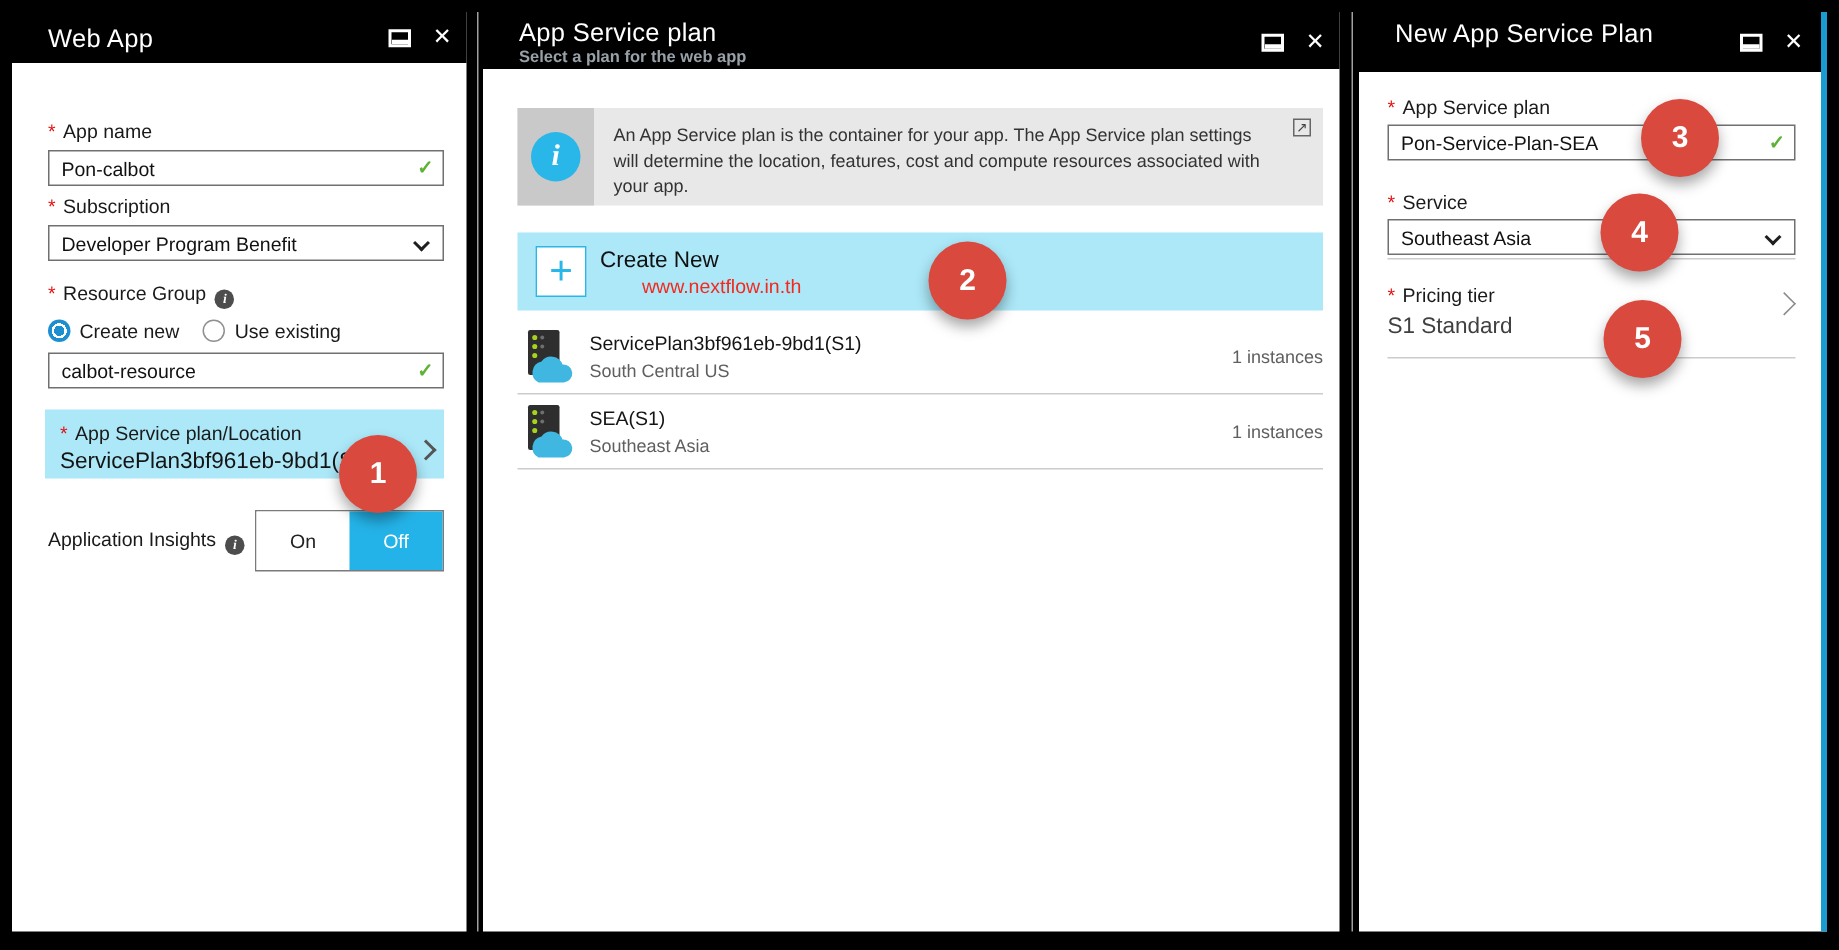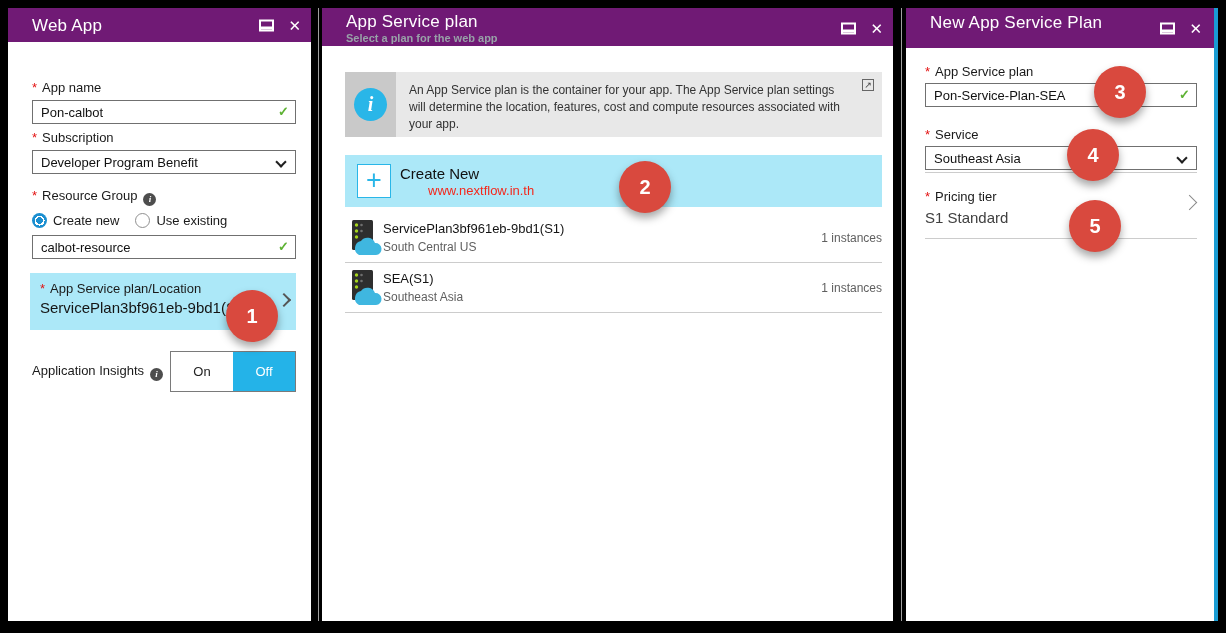--- a/index.html
+++ b/index.html
@@ -8,21 +8,21 @@
          -webkit-font-smoothing:antialiased; }
 
   .blade { position:absolute; top:8px; bottom:12px; background:#fff; }
   .blade1 { left:8px;   width:303px; }
   .blade2 { left:322px; width:571px; }
   .blade3 { left:906px; width:312px; border-right:4px solid #1a9cd3; }
   .blade-sep { position:absolute; top:8px; bottom:12px; width:1px; background:#a0a0a0; }
   .sep1 { left:318px; } .sep2 { left:901px; }
 
   
-  .hdr { background:#701a75; color:#fff; position:relative; }
+  .hdr { background:#000000; color:#fff; position:relative; }
   .blade1 .hdr { height:34px; display:flex; align-items:center; padding-left:24px; }
   .blade2 .hdr { height:38px; padding:4px 0 0 24px; }
   .blade3 .hdr { height:40px; padding:5px 0 0 24px; }
   .h-title { font-size:17px; font-weight:400; letter-spacing:.2px; line-height:19px; }
   .h-sub   { font-size:11px; font-weight:700; color:#98a1a8; line-height:13px; margin-top:1px; }
   .win { position:absolute; top:50%; transform:translateY(-50%); right:10px; display:flex; align-items:center; gap:14px; }
   .blade2 .win, .blade3 .win { top:20px; }
   .blade3 .win { right:12px; }
   .max-icon { width:15px; height:12px; border:2px solid #fff; box-shadow:inset 0 -3px 0 #fff; display:inline-block; cursor:pointer; }
   .close-icon { font-size:15px; line-height:15px; color:#fff; cursor:pointer; }
@@ -47,21 +47,21 @@
   
   .body1 { padding:0 15px 0 24px; }
   .mt-applbl { margin-top:38px; }
   .mt4 { margin-top:4px; } .mt6 { margin-top:6px; } .mt14 { margin-top:14px; }
   .suffix { text-align:right; font-size:13px; color:#333; margin-top:2px; line-height:15px; }
   .radio-row { display:flex; align-items:center; gap:16px; margin-top:5px; height:18px; }
   .radio-opt { display:flex; align-items:center; gap:6px; font-size:13px; color:#1a1a1a; cursor:pointer; }
   .radio { width:15px; height:15px; border-radius:50%; flex:0 0 15px; }
   .radio.sel { background:radial-gradient(circle, #1b8fd0 0 3.5px, #fff 3.5px 5px, #1b8fd0 5px); }
   .radio.unsel { border:1px solid #909090; background:#fff; }
-  .plan-sel { margin-top:14px; margin-left:-2px; background:#ace8f8; padding:8px 22px 14px 10px; position:relative; cursor:pointer; }
+  .plan-sel { margin-top:14px; margin-left:-2px; background:#ace8f8; padding:8px 22px 3px 10px; position:relative; cursor:pointer; }
   .plan-sel .val { font-size:15px; color:#141414; margin-top:2px; white-space:nowrap; overflow:hidden; }
   .plan-sel .chev-right { position:absolute; right:7px; top:22px; border-color:#555; }
   .insights { display:flex; align-items:center; margin-top:21px; }
   .toggle { display:flex; border:1px solid #7a7a7a; margin-left:auto; height:41px; }
   .tg { width:62px; display:flex; align-items:center; justify-content:center; font-size:13px; cursor:pointer; }
   .tg.on  { background:#fff; color:#222; }
   .tg.off { background:#24b3e8; color:#fff; }
 
   
   .info-box { margin:26px 11px 0 23px; display:flex; background:#e8e8e8; }
@@ -74,21 +74,21 @@
   .create-row { margin:18px 11px 0 23px; background:#ace8f8; height:52px; display:flex; align-items:center;
                 padding:0 10px 0 12px; cursor:pointer; }
   .plus-box { width:34px; height:34px; background:#fff; border:1px solid #29b6e8; color:#29b6e8;
               font-size:27px; line-height:30px; text-align:center; font-weight:400; flex:0 0 34px; }
   .create-texts { margin-left:9px; }
   .create-label { font-size:15px; color:#111; line-height:17px; }
   .watermark { font-size:13px; color:#f4281c; margin:1px 0 0 28px; line-height:15px; }
   .plan-row { margin:0 11px 0 23px; height:50px; display:flex; align-items:center; border-bottom:1px solid #ccc; cursor:pointer; }
   .plan-row.first { margin-top:6px; }
   .plan-icon { flex:0 0 38px; height:38px; }
-  .plan-texts { }
+  .plan-texts { margin-left:10px; }
   .plan-name { font-size:13px; color:#141414; line-height:16px; }
   .plan-loc  { font-size:12px; color:#5f5f5f; margin-top:3px; line-height:14px; }
   .plan-inst { margin-left:auto; font-size:12px; color:#5f5f5f; }
 
   
   .body3 { padding:16px 17px 0 19px; }
   .mt20 { margin-top:20px; } .mt3 { margin-top:3px; }
   .section-line { border-bottom:1px solid #ccc; margin-top:2px; }
   .pricing { position:relative; margin-top:16px; cursor:pointer; }
   .pricing .chev-right { position:absolute; right:2px; top:8px; border-color:#8a8a8a; border-width:1.5px; width:11px; height:11px; }

